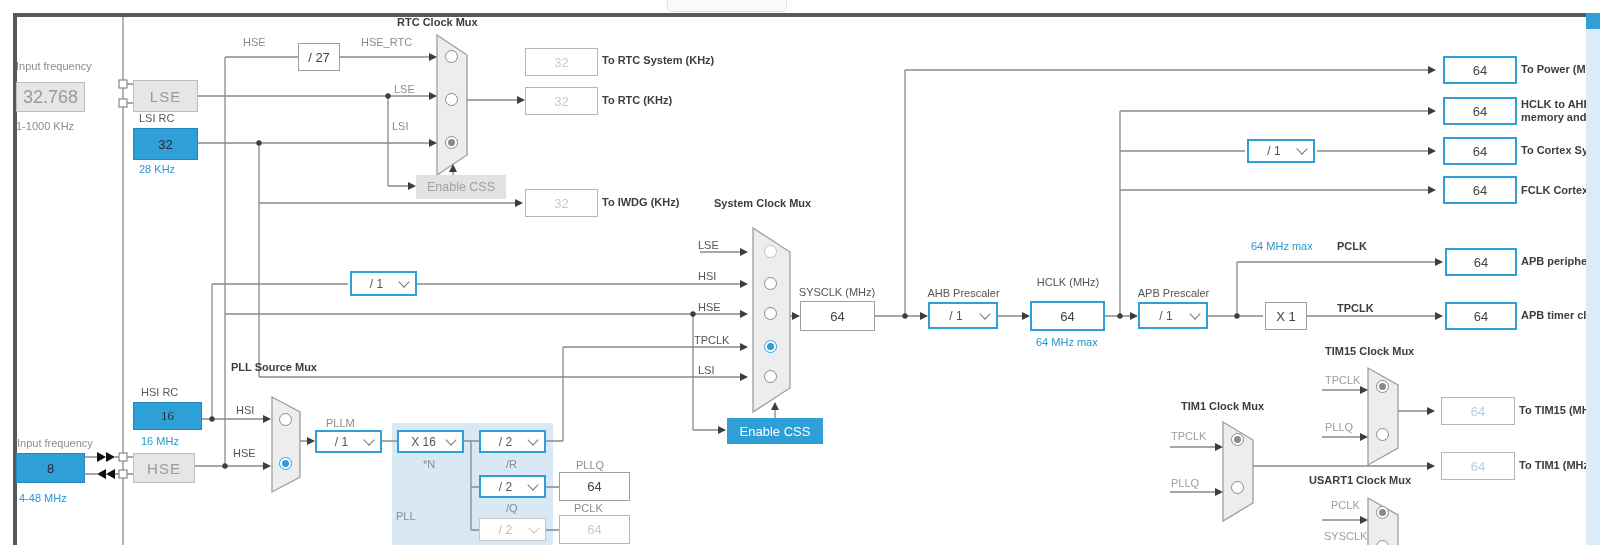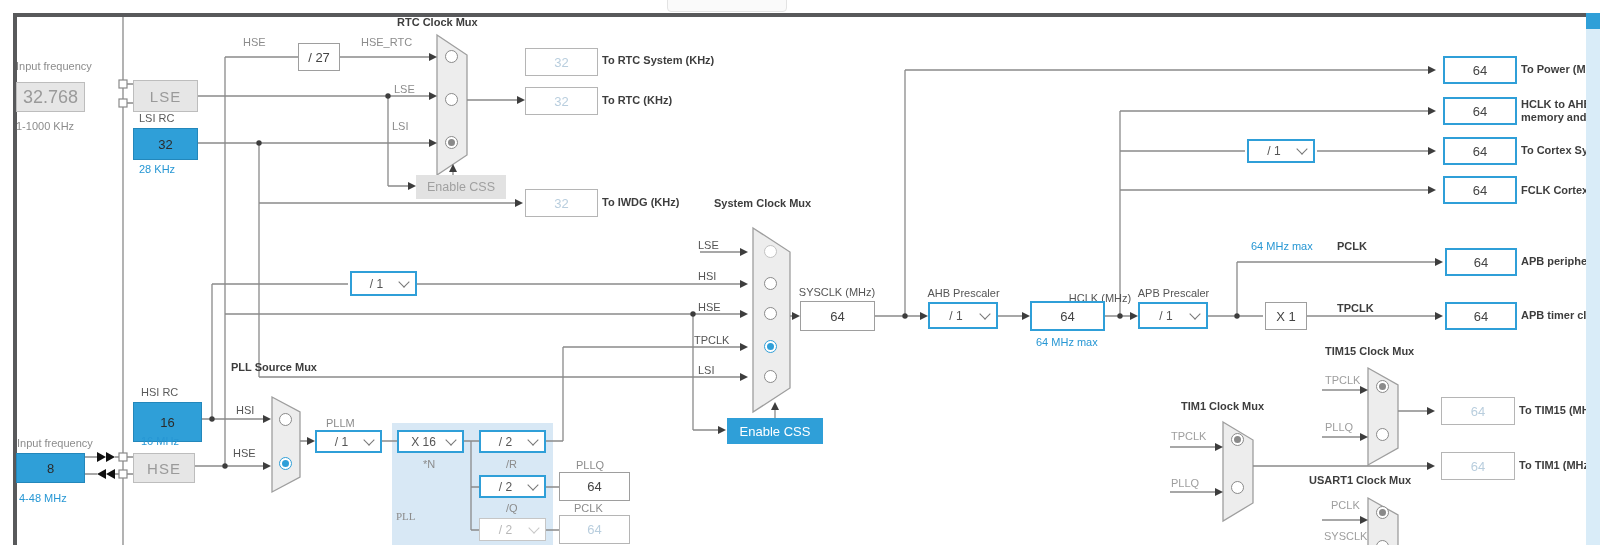--- a/index.html
+++ b/index.html
@@ -210,21 +210,21 @@
   </div>
   <div class="a blbox c" style="left:727px;top:418px;width:96px;height:26px;border:none;color:#fff;font-size:13px;">Enable CSS</div>
 
   <div class="a lbl dk" style="left:797px;top:286px;width:80px;text-align:center;">SYSCLK (MHz)</div>
   <div class="a vbox c" style="left:800px;top:301px;width:75px;height:30px;">64</div>
   <div class="a lbl dk" style="left:926px;top:287px;width:75px;text-align:center;">AHB Prescaler</div>
   <div class="a dd" style="left:928px;top:302px;width:70px;height:27px;">
     <span>/ 1</span>
     <span class="chev"></span>
   </div>
-  <div class="a lbl dk" style="left:1032px;top:292px;width:72px;text-align:center;margin-left:32px;">HCLK (MHz)</div>
+  <div class="a lbl dk" style="left:1032px;top:276px;width:72px;text-align:center;">HCLK (MHz)</div>
   <div class="a vbox bblue c" style="left:1030px;top:301px;width:75px;height:30px;">64</div>
   <div class="a lbl blue" style="left:1036px;top:336px;">64 MHz max</div>
   <div class="a lbl dk" style="left:1136px;top:287px;width:75px;text-align:center;">APB Prescaler</div>
   <div class="a dd" style="left:1138px;top:302px;width:70px;height:27px;">
     <span>/ 1</span>
     <span class="chev"></span>
   </div>
   <div class="a lbl blue" style="left:1251px;top:240px;">64 MHz max</div>
   <div class="a lbl b" style="left:1337px;top:240px;">PCLK</div>
   <div class="a vbox c" style="left:1265px;top:302px;width:42px;height:28px;">X 1</div>
@@ -242,21 +242,21 @@
   <div class="a vbox bblue c" style="left:1443px;top:137px;width:74px;height:28px;">64</div>
   <div class="a lbl b" style="left:1521px;top:144px;">To Cortex System timer (MHz)</div>
   <div class="a vbox bblue c" style="left:1443px;top:176px;width:74px;height:28px;">64</div>
   <div class="a lbl b" style="left:1521px;top:184px;">FCLK Cortex clock (MHz)</div>
   <div class="a vbox bblue c" style="left:1445px;top:248px;width:72px;height:28px;">64</div>
   <div class="a lbl b" style="left:1521px;top:255px;">APB peripheral clocks (MHz)</div>
   <div class="a vbox bblue c" style="left:1445px;top:302px;width:72px;height:28px;">64</div>
   <div class="a lbl b" style="left:1521px;top:309px;">APB timer clocks (MHz)</div>
 
   <div class="a lbl mg" style="left:141px;top:386px;">HSI RC</div>
-  <div class="a blbox c" style="left:133px;top:402px;width:69px;height:40px;">16</div>
+  <div class="a blbox c" style="left:133px;top:402px;width:69px;height:28px;font-family:Liberation Serif, serif;">16</div>
   <div class="a lbl blue" style="left:141px;top:435px;">16 MHz</div>
   <div class="a lbl g" style="left:17px;top:437px;">Input frequency</div>
   <div class="a blbox c" style="left:16px;top:453px;width:69px;height:30px;">8</div>
   <div class="a lbl blue" style="left:19px;top:492px;">4-48 MHz</div>
   <div class="a gbox c" style="left:133px;top:453px;width:62px;height:30px;font-size:15px;letter-spacing:1px;">HSE</div>
 
   <div class="a lbl b" style="left:231px;top:361px;">PLL Source Mux</div>
   <div class="a lbl dk" style="left:236px;top:404px;">HSI</div>
   <div class="a lbl dk" style="left:233px;top:447px;">HSE</div>
   <div class="radio" style="left:279px;top:413px;">
@@ -282,21 +282,21 @@
   <div class="a lbl g" style="left:506px;top:458px;">/R</div>
   <div class="a dd" style="left:479px;top:475px;width:67px;height:23px;">
     <span>/ 2</span>
     <span class="chev"></span>
   </div>
   <div class="a lbl g" style="left:506px;top:502px;">/Q</div>
   <div class="a dd ddis" style="left:479px;top:518px;width:67px;height:23px;">
     <span>/ 2</span>
     <span class="chev"></span>
   </div>
-  <div class="a lbl g" style="left:396px;top:510px;font-family:Liberation Serif, serif;">PLL</div>
+  <div class="a lbl g" style="left:396px;top:510px;">PLL</div>
   <div class="a lbl g" style="left:576px;top:459px;">PLLQ</div>
   <div class="a vbox c" style="left:559px;top:472px;width:71px;height:29px;">64</div>
   <div class="a lbl g" style="left:574px;top:502px;">PCLK</div>
   <div class="a vbox disv c" style="left:559px;top:515px;width:71px;height:29px;">64</div>
 
   <div class="a lbl b" style="left:1181px;top:400px;">TIM1 Clock Mux</div>
   <div class="a lbl lg" style="left:1171px;top:430px;">TPCLK</div>
   <div class="a lbl lg" style="left:1171px;top:477px;">PLLQ</div>
   <div class="radio selg" style="left:1231px;top:433px;">
       <div class="dot"></div>

